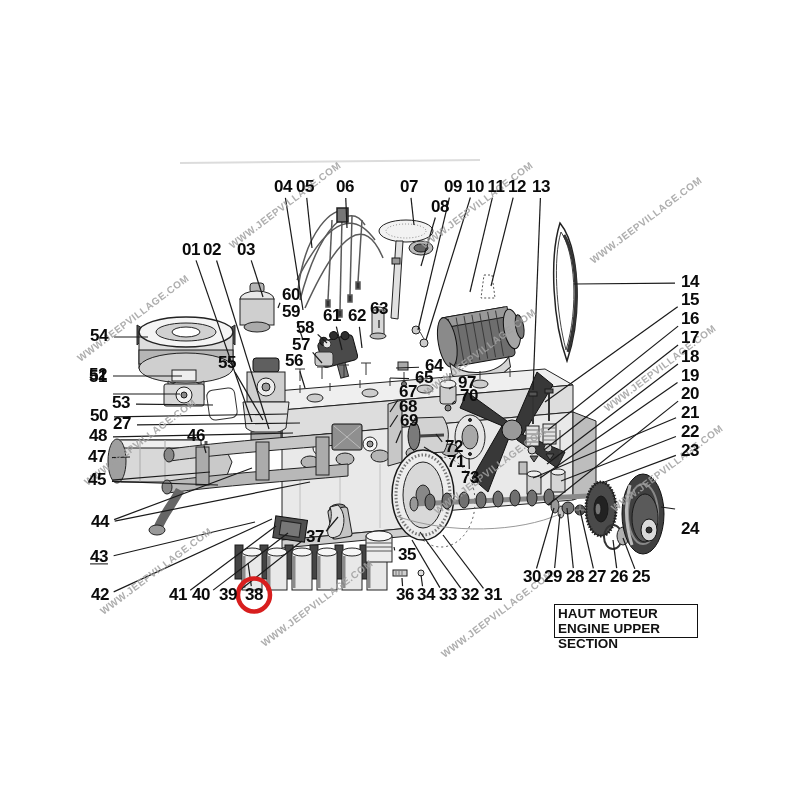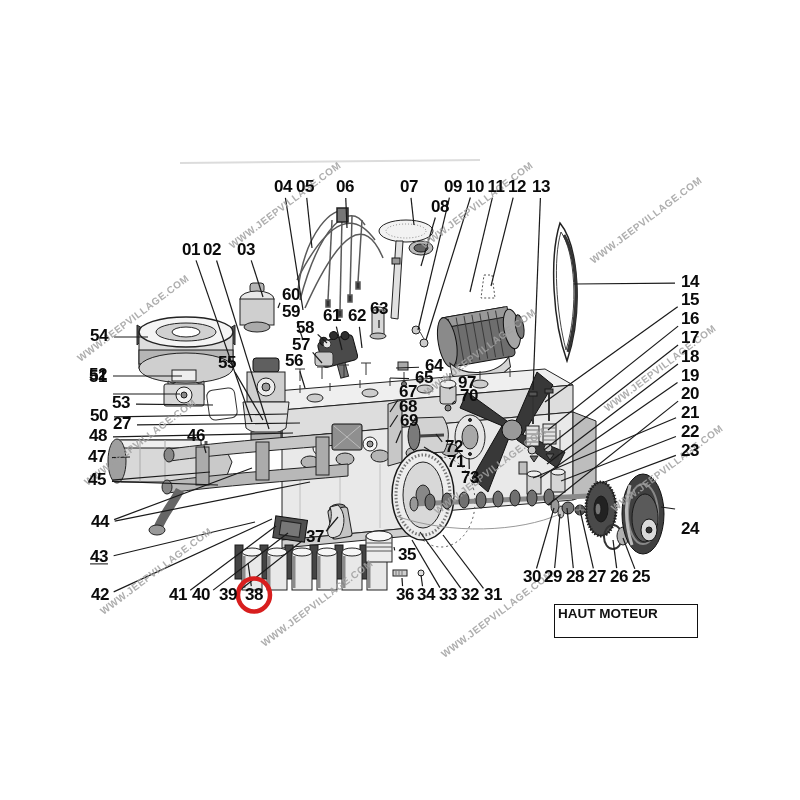--- a/index.html
+++ b/index.html
@@ -503,14 +503,15 @@
       <div class="callout" style="left: 408px; top: 408px;">68</div>
       <div class="callout" style="left: 409px; top: 422px;">69</div>
       <div class="callout" style="left: 469px; top: 397px;">70</div>
       <div class="callout" style="left: 456px; top: 463px;">71</div>
       <div class="callout" style="left: 454px; top: 448px;">72</div>
       <div class="callout" style="left: 470px; top: 479px;">73</div>
     </div>
 
   <div class="caption" id="caption-box" style="left: 554px; top: 604px; width: 144px; height: 34px; border-color: rgb(17, 17, 17);">
     <div>HAUT MOTEUR</div>
+    <div>ENGINE UPPER SECTION</div>
   </div>
 </div>
 
 </body></html>

